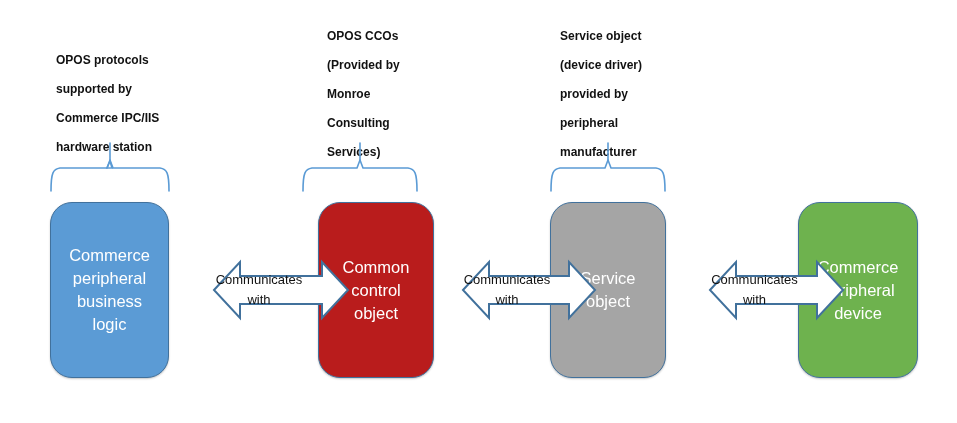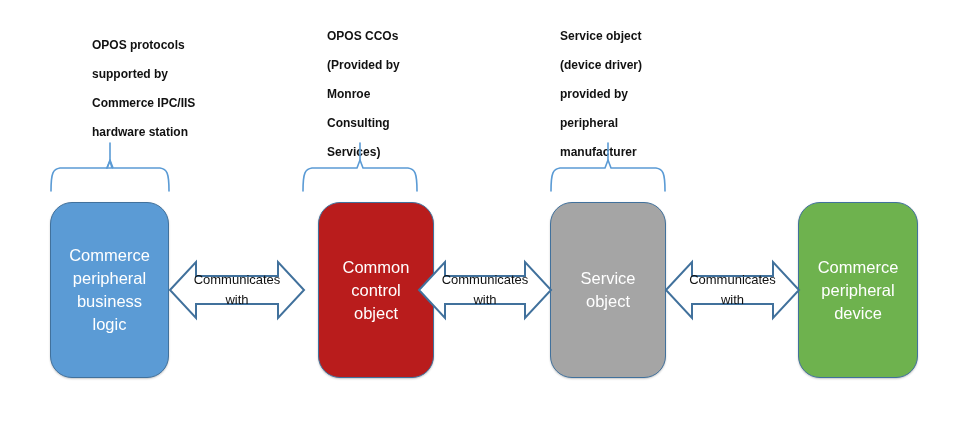--- a/index.html
+++ b/index.html
@@ -56,20 +56,21 @@
     font-size: 16.5px;
     line-height: 23px;
     text-align: center;
     white-space: pre-line;
     padding: 0 6px;
   }
 
   
   .arrow-group {
     position: absolute;
+    padding-left: 44px;
   }
   .arrow-group svg {
     display: block;
     overflow: visible;
   }
   .arrow-label {
     position: absolute;
     left: 0;
     right: 0;
     top: 50%;
@@ -81,21 +82,21 @@
     color: #111111;
     white-space: pre-line;
     pointer-events: none;
   }
 </style>
 </head>
 <body>
 
 <div id="canvas">
 
-  <div class="annotation" style="left:56px; top:31px; width:205px;margin-left:36px;">OPOS protocols
+  <div class="annotation" style="left:56px; top:46px; width:205px;">OPOS protocols
 supported by
 Commerce IPC/IIS
 hardware station</div>
 
   <div class="annotation" style="left:327px; top:22px; width:175px;">OPOS CCOs
 (Provided by
 Monroe
 Consulting
 Services)</div>
 

